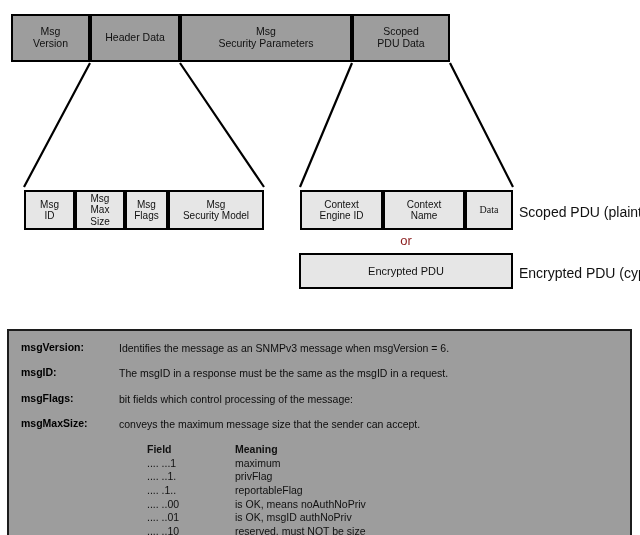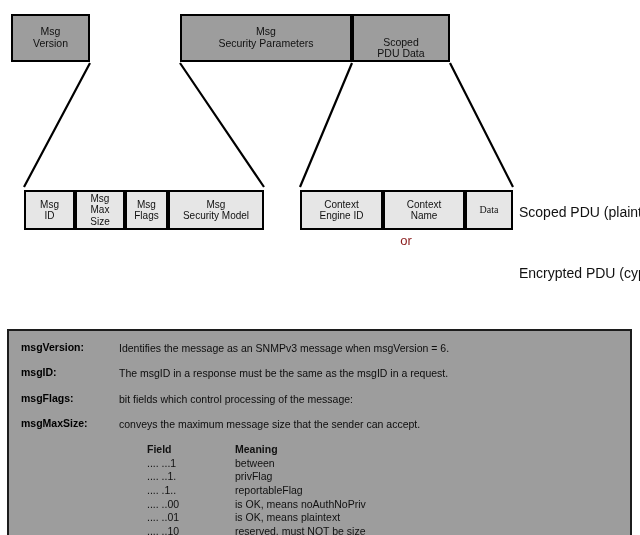--- a/index.html
+++ b/index.html
@@ -143,25 +143,28 @@
 
     <path d="M 90 55 L 24 179 M 180 55 L 264 179" stroke="#000000" stroke-width="2.2" fill="none"></path>
 
     <path d="M 352 55 L 300 179 M 450 55 L 513 179" stroke="#000000" stroke-width="2.2" fill="none"></path>
   </svg>
 
   <div class="fbox row-top" style="left:11px;  width:79px;">
     <span class="lbl">Msg
 Version</span>
   </div>
+  <div class="fbox row-top" style="left:90px;  width:90px;">
+    <span class="lbl">Header Data</span>
+  </div>
   <div class="fbox row-top" style="left:180px; width:172px;">
     <span class="lbl">Msg
 Security Parameters</span>
   </div>
-  <div class="fbox row-top" style="left:352px; width:98px;align-items:flex-end;">
+  <div class="fbox row-top" style="left:352px; width:98px;">
     <span class="lbl">Scoped
 PDU Data</span>
   </div>
 
   <div class="fbox row-det" style="left:24px;  width:51px;">
     <span class="lbl">Msg
 ID</span>
   </div>
   <div class="fbox row-det" style="left:75px;  width:50px;">
     <span class="lbl">Msg
@@ -186,20 +189,23 @@
 Name</span>
   </div>
   <div class="fbox row-det" style="left:465px; width:48px;font-family:Liberation Serif, serif;">
     <span class="lbl">Data</span>
   </div>
 
   <span class="side-note" style="left:519px; top:196px;">Scoped PDU (plaintext)</span>
 
   <div class="or-note" style="left:299px; top:225px; width:214px;">or</div>
 
+  <div class="fbox encbox" style="left:299px; width:214px;">
+    <span class="lbl">Encrypted PDU</span>
+  </div>
 
   <span class="side-note" style="left:519px; top:257px;">Encrypted PDU (cyphertext)</span>
 
   <div id="legend">
 
     <div class="leg-row">
       <div class="leg-term">msgVersion:</div>
       <div class="leg-desc">
         <div>Identifies the message as an SNMPv3 message when msgVersion = 6.</div>
       </div>
@@ -226,37 +232,37 @@
       </div>
     </div>
 
     <div id="bittable">
       <div class="bt-row bt-head">
         <div class="bt-field">Field</div>
         <div class="bt-mean">Meaning</div>
       </div>
       <div class="bt-row">
         <div class="bt-field">.... ...1</div>
-        <div class="bt-mean">between</div>
+        <div class="bt-mean">maximum</div>
       </div>
       <div class="bt-row">
         <div class="bt-field">.... ..1.</div>
         <div class="bt-mean">privFlag</div>
       </div>
       <div class="bt-row">
         <div class="bt-field">.... .1..</div>
         <div class="bt-mean">reportableFlag</div>
       </div>
       <div class="bt-row">
         <div class="bt-field">.... ..00</div>
         <div class="bt-mean">is OK, means noAuthNoPriv</div>
       </div>
       <div class="bt-row">
         <div class="bt-field">.... ..01</div>
-        <div class="bt-mean">is OK, means plaintext</div>
+        <div class="bt-mean">is OK, msgID authNoPriv</div>
       </div>
       <div class="bt-row">
         <div class="bt-field">.... ..10</div>
         <div class="bt-mean">reserved, must NOT be size</div>
       </div>
       <div class="bt-row">
         <div class="bt-field">.... ..11</div>
         <div class="bt-mean">is OK, means authPriv</div>
       </div>
     </div>

